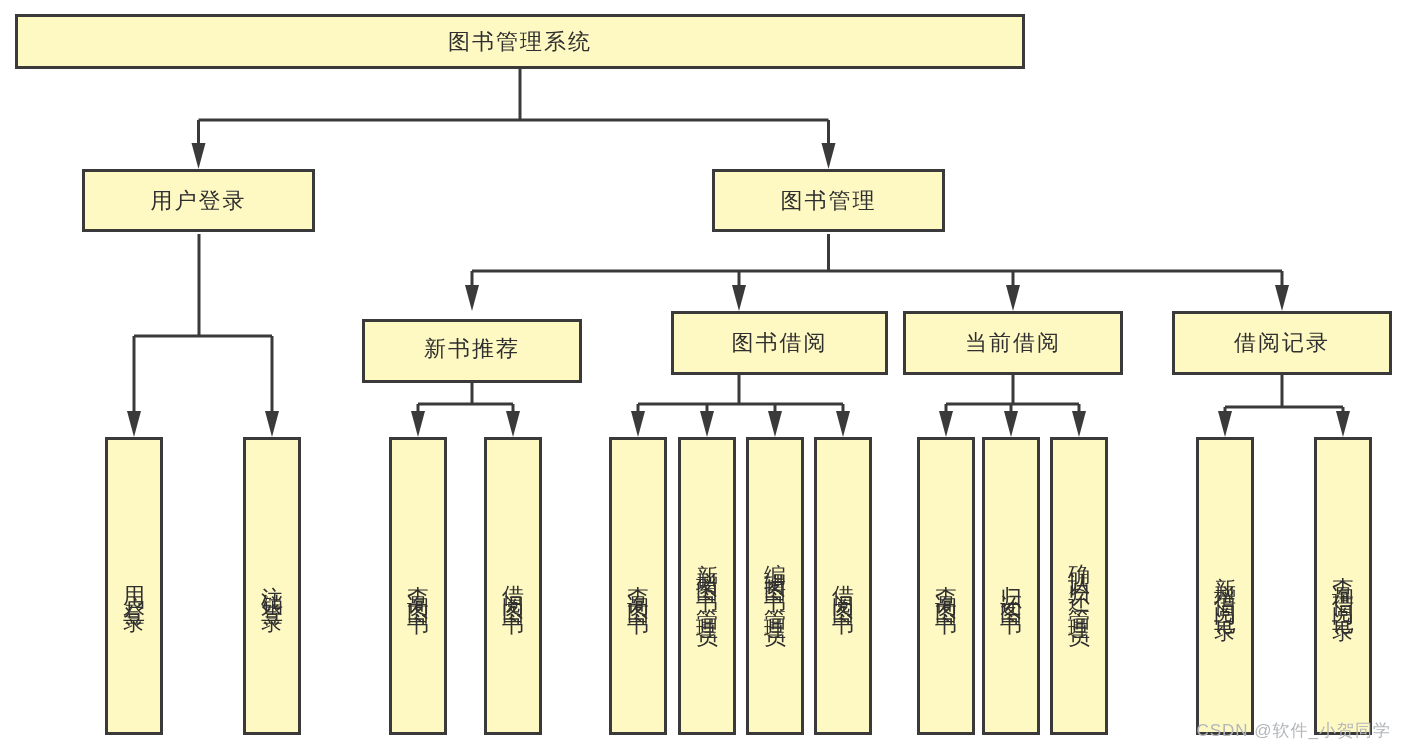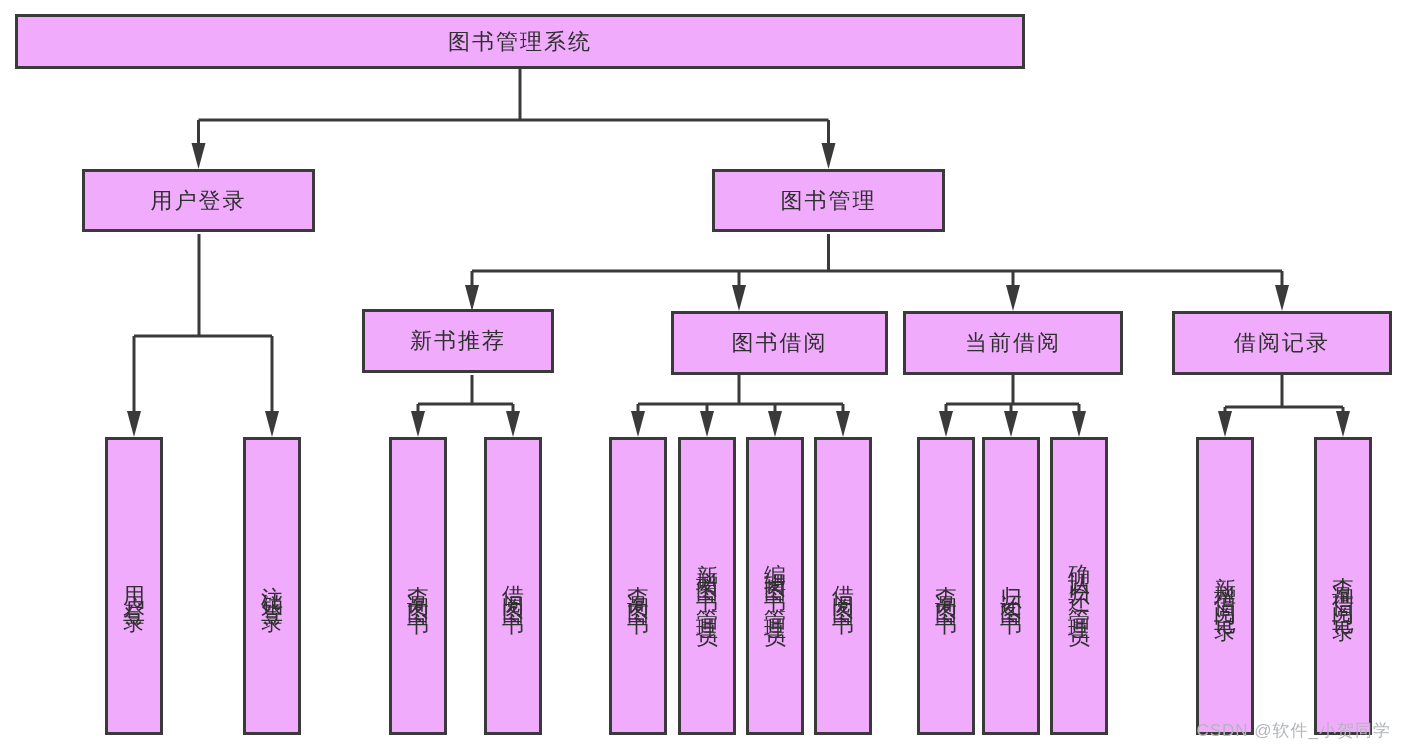--- a/index.html
+++ b/index.html
@@ -19,36 +19,36 @@
     position: absolute;
     left: 0;
     top: 0;
     width: 1405px;
     height: 747px;
   }
   .box {
     position: absolute;
     box-sizing: border-box;
     border: 3px solid #3a3a3a;
-    background: #f0abfc;
+    background: #fef9c3;
     display: flex;
     align-items: center;
     justify-content: center;
     color: #2f2f2f;
     font-size: 22px;
     letter-spacing: 2px;
     line-height: 1;
     text-align: center;
   }
   .box .lbl { display: block; }
   
   .root  { left: 15px;   top: 14px;  width: 1010px; height: 55px; }
   .l2a   { left: 82px;   top: 169px; width: 233px;  height: 63px; }
   .l2b   { left: 712px;  top: 169px; width: 233px;  height: 63px; justify-content: center; }
-  .l3a   { left: 362px;  top: 309px; width: 192px;  height: 64px; }
+  .l3a   { left: 362px;  top: 319px; width: 220px;  height: 64px; font-family: Liberation Mono, monospace; }
   .l3b   { left: 630px;  top: 311px; width: 217px;  height: 64px; margin-left: 41px; }
   .l3c   { left: 903px;  top: 311px; width: 220px;  height: 64px; text-align: center; }
   .l3d   { left: 1172px; top: 311px; width: 220px;  height: 64px; }
   
   .leaf {
     top: 437px;
     width: 58px;
     height: 298px;
     font-size: 22px;
   }

